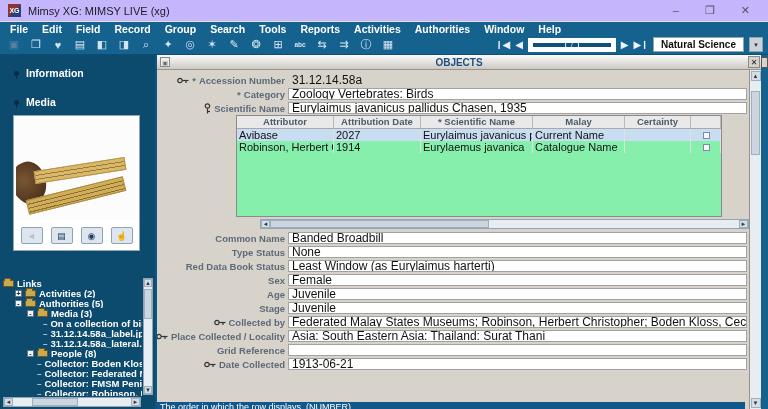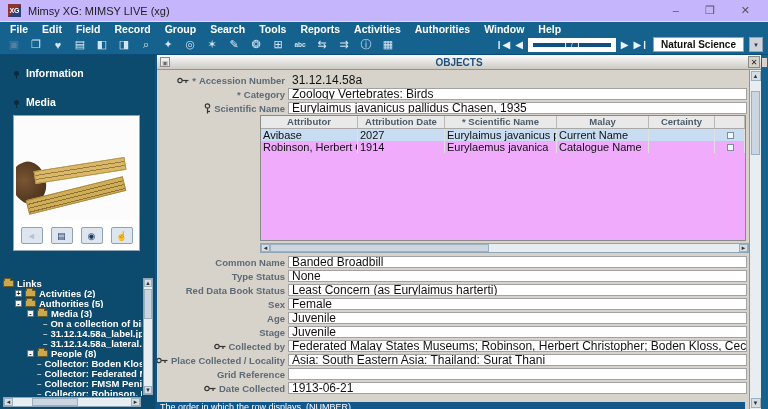--- a/index.html
+++ b/index.html
@@ -106,21 +106,21 @@
   .form { position:absolute; left:0; right:19px; top:15px; bottom:0; padding-top:3px; overflow:hidden; }
   .frow { height:14px; display:flex; align-items:center; }
   .flabel { width:128px; flex:none; display:flex; align-items:center; justify-content:flex-end;
     gap:3px; color:#5d6a78; font-weight:bold; font-size:9.5px; white-space:nowrap; }
   .fval { flex:1; height:12px; margin:0 2px 0 3px; background:#fff; border:1px solid #a2a2a2;
     color:#111; font-size:12px; line-height:11px; padding:0 3px; white-space:nowrap; overflow:hidden; }
   .fval.plain { background:transparent; border-color:transparent; }
   .key-icon { flex:none; display:flex; }
   .bulb-icon { flex:none; display:flex; }
 
-  .sn-table { margin-left:103px; width:486px; height:126px; background:#f0abfc;
+  .sn-table { margin-left:79px; width:486px; height:102px; background:#86efac;
     border:1px solid #8a8a8a; overflow:hidden; }
   .sn-head { display:flex; height:13px; background:#e9e9e9; border-bottom:1px solid #a8a8a8;
     color:#4c5b68; font-weight:bold; font-size:9.5px; }
   .sn-head > div { border-right:1px solid #b8b8b8; text-align:center; line-height:12px;
     white-space:nowrap; overflow:hidden; }
   .sn-row { display:flex; height:12px; line-height:12px; font-size:11px; color:#111; }
   .sn-row.selected { background:#c8ddf2; }
   .sn-row > div { border-right:1px solid #e0e0e0; padding-left:2px; white-space:nowrap; overflow:hidden; }
   .c0{width:97px;flex:none;} .c1{width:87px;flex:none;} .c2{width:112px;flex:none;}
   .c3{width:92px;flex:none;} .c4{width:66px;flex:none;} .c5{width:30px;flex:none;display:flex;align-items:center;justify-content:center;}
@@ -395,21 +395,21 @@
       <div class="frow">
         <label class="flabel">
             <span>Type Status</span>
           </label>
         <div class="fval">None</div>
       </div>
       <div class="frow">
         <label class="flabel">
             <span>Red Data Book Status</span>
           </label>
-        <div class="fval">Least Concern (as Eurylaimus harterti)</div>
+        <div class="fval">Least Window (as Eurylaimus harterti)</div>
       </div>
       <div class="frow">
         <label class="flabel">
             <span>Sex</span>
           </label>
         <div class="fval">Female</div>
       </div>
       <div class="frow">
         <label class="flabel">
             <span>Age</span>

